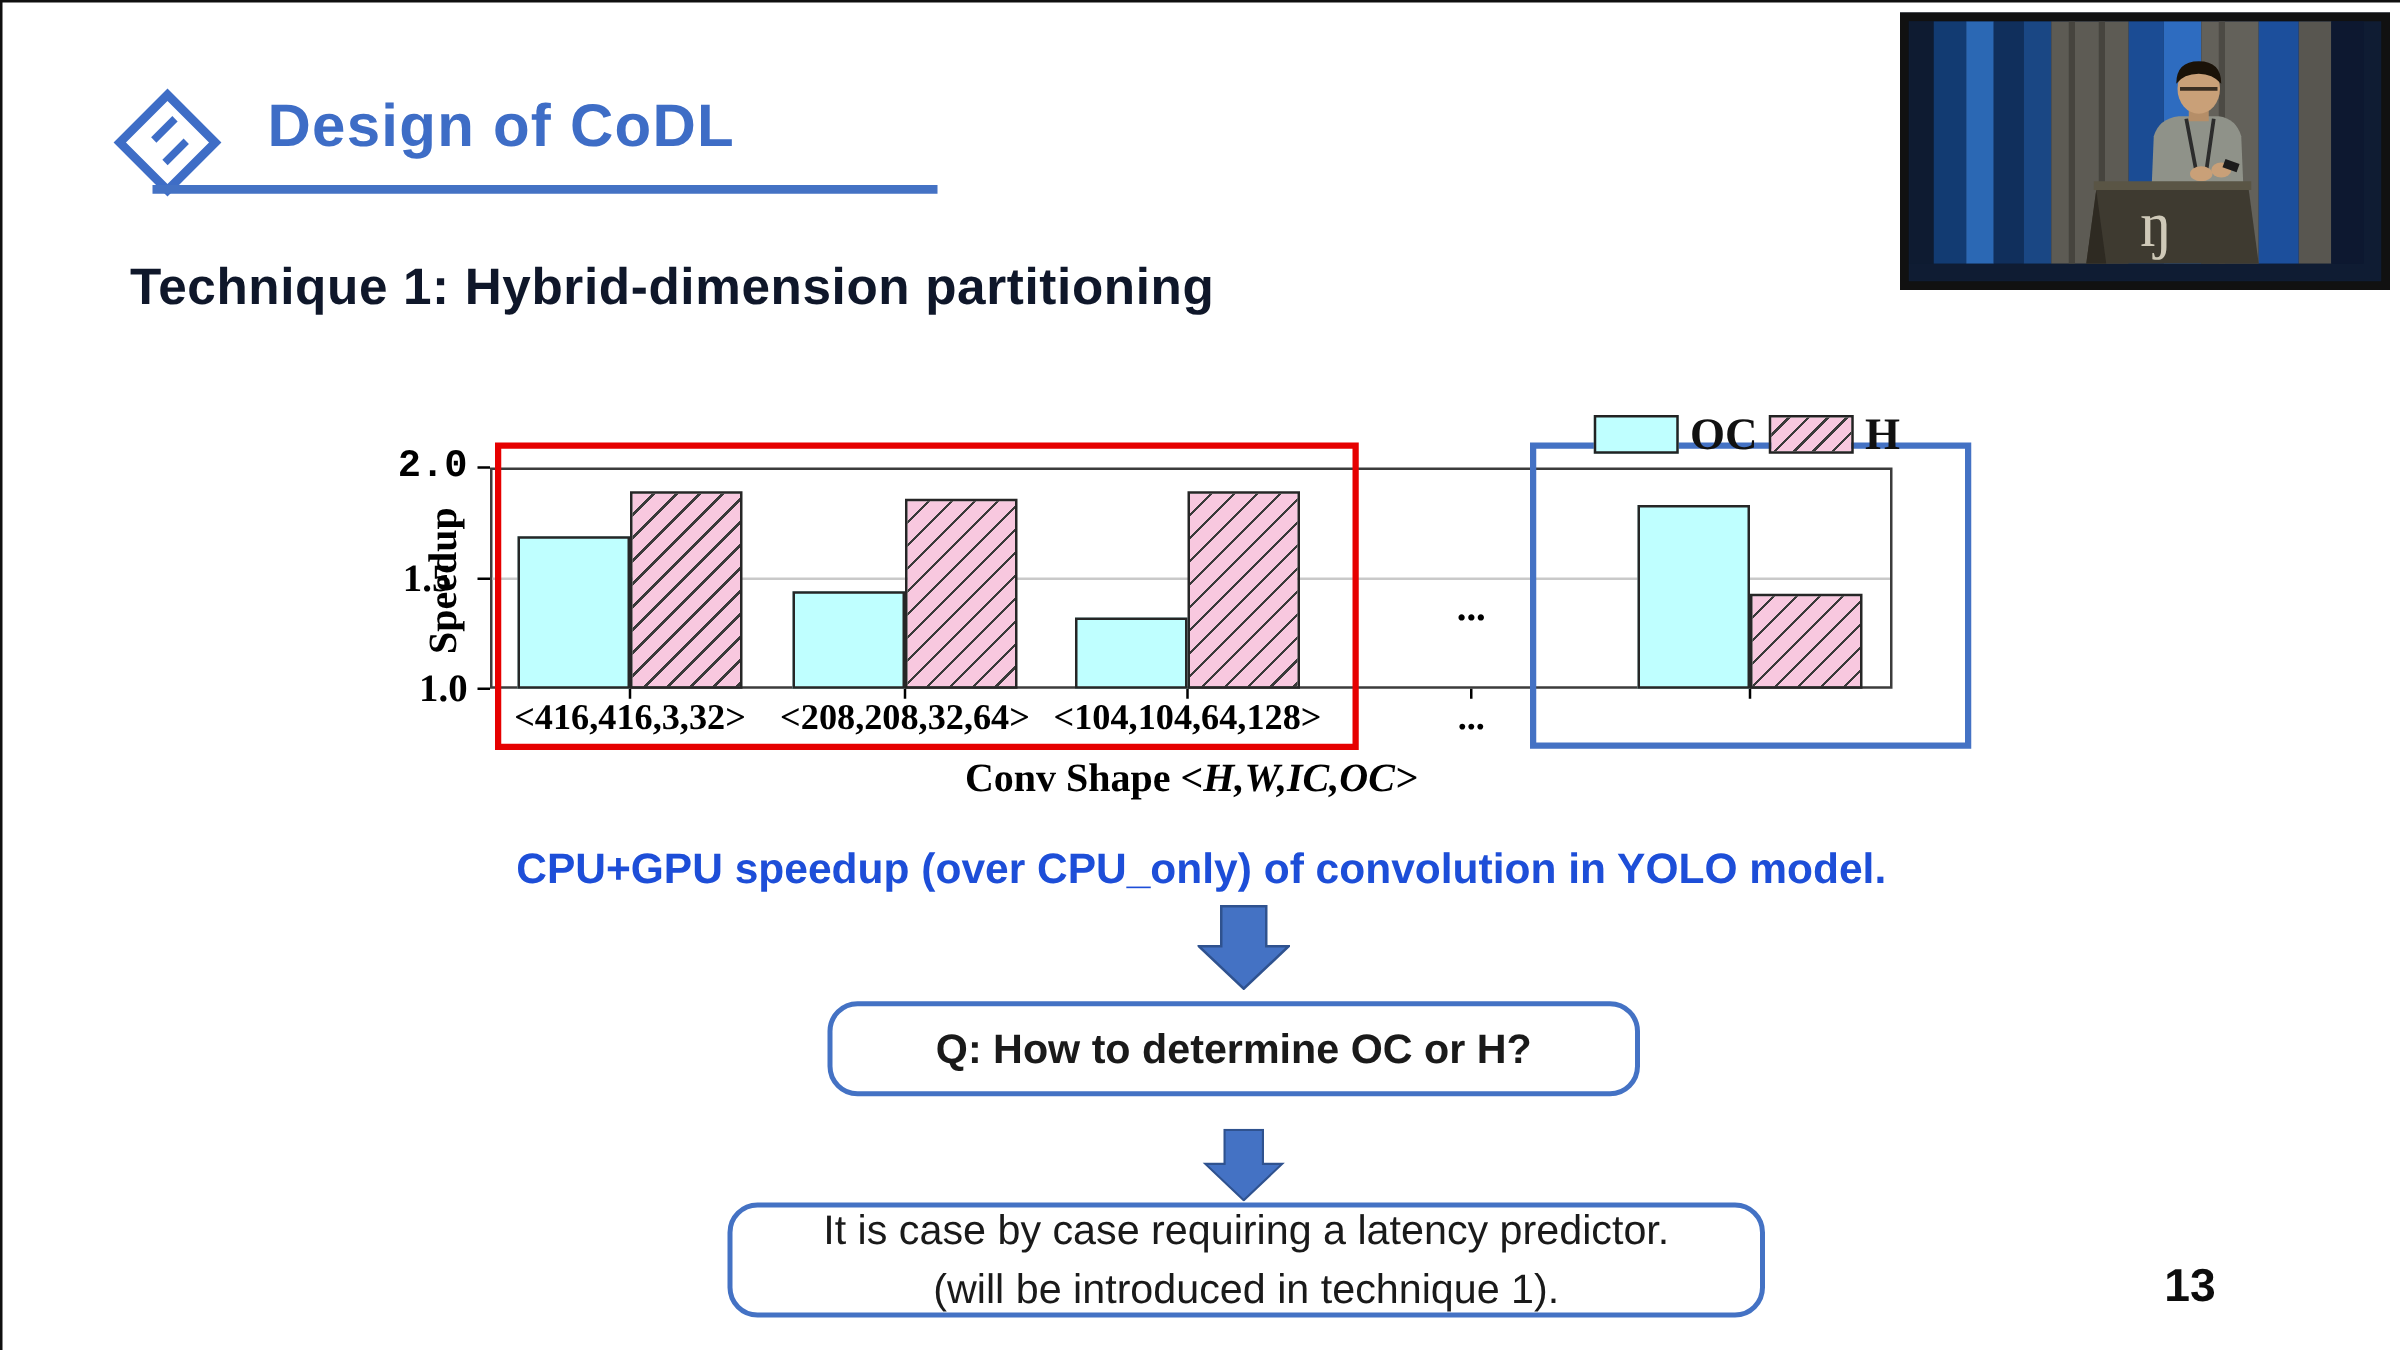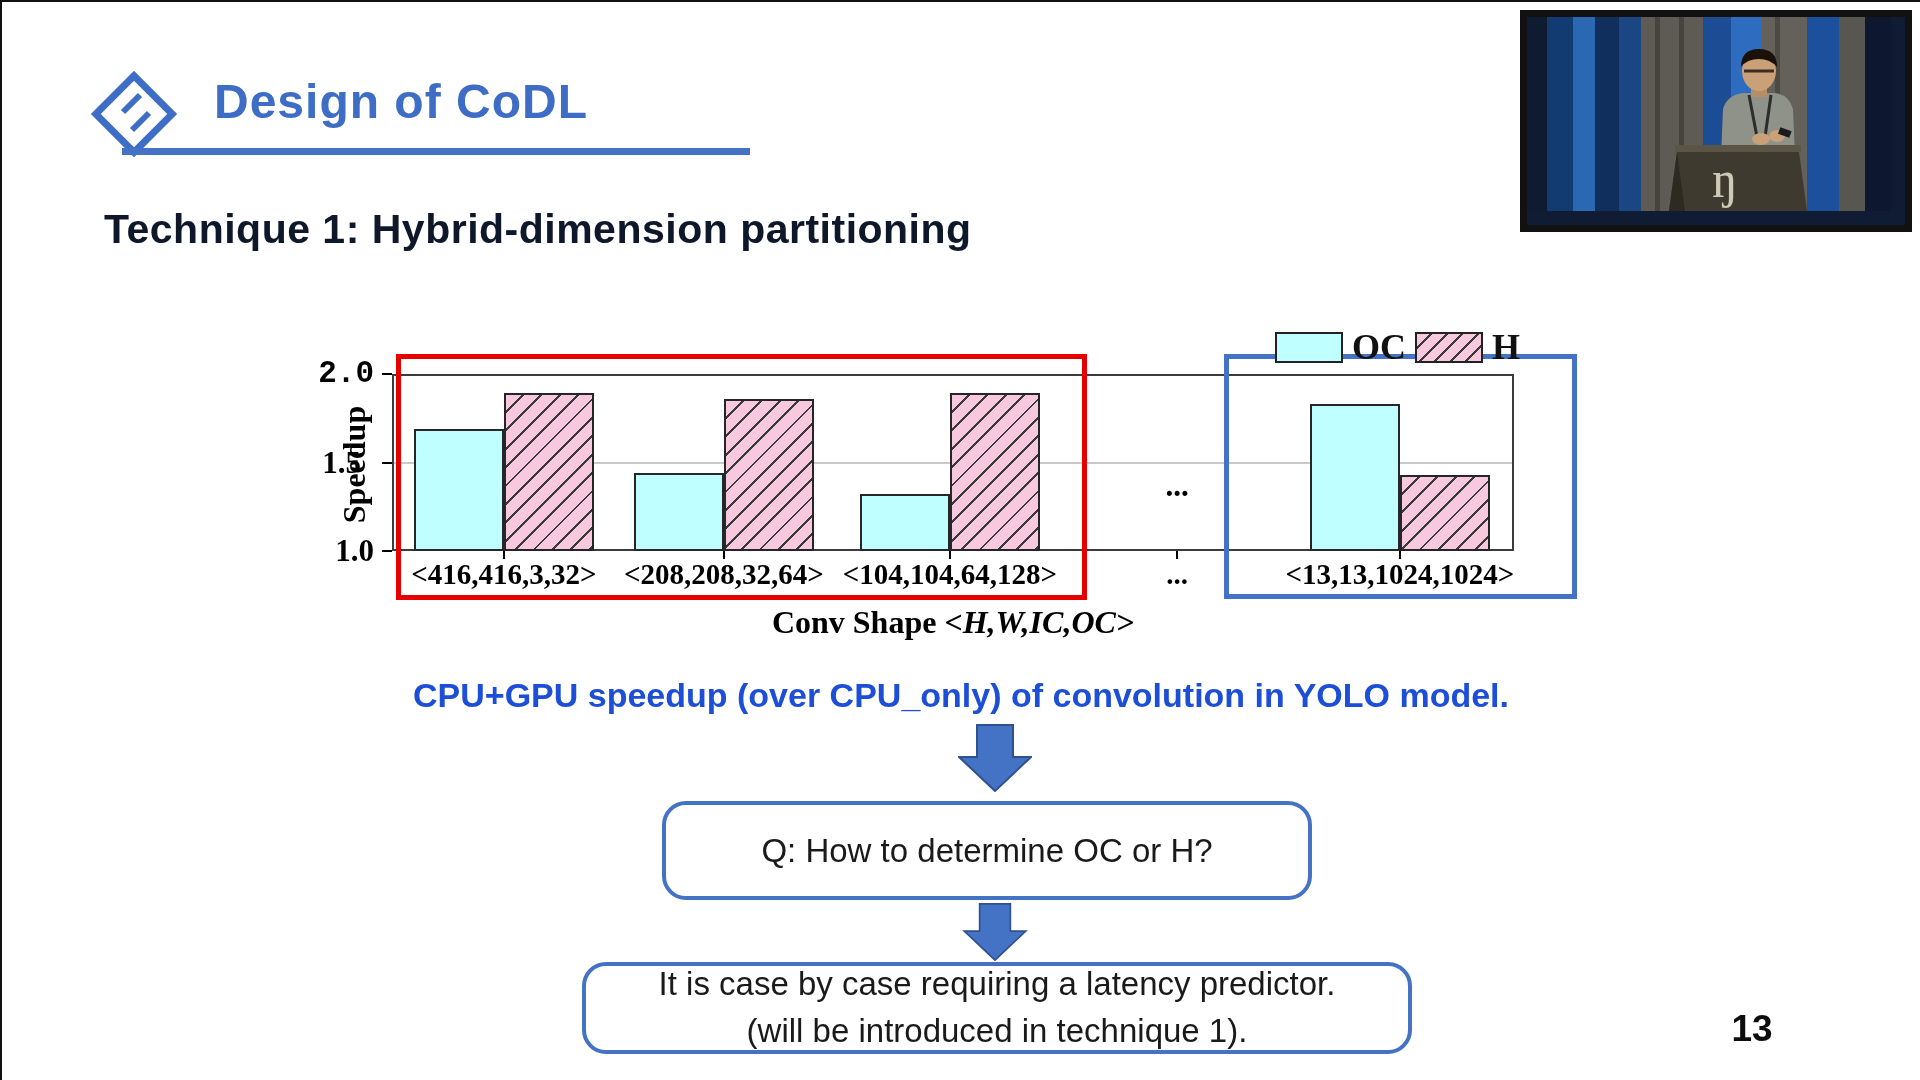--- a/index.html
+++ b/index.html
@@ -39,21 +39,21 @@
   .legend .swatch.h{background:repeating-linear-gradient(135deg,#F8C8DF 0px,#F8C8DF 9px,#3a3a3a 9px,#3a3a3a 11px);}
   .legend .lg-label{font-size:36px;font-family:"Liberation Serif",serif;font-weight:bold;}
   .hl-box{position:absolute;box-sizing:border-box;z-index:5;}
   .hl-red{left:394px;top:352px;width:691px;height:246px;border:5px solid #E60000;}
   .hl-blue{left:1222px;top:352px;width:353px;height:245px;border:5px solid #4472C4;}
 
   
   .caption{position:absolute;left:0;right:0;top:674px;text-align:center;font-size:34px;font-weight:bold;color:#1d4ed8;}
   .flow-arrow{position:absolute;}
   .flow-box{position:absolute;border:4px solid #4472C4;border-radius:24px;background:#fff;display:flex;flex-direction:column;align-items:center;justify-content:center;box-sizing:border-box;}
-  .q-box{left:660px;top:799px;width:650px;height:99px;}
+  .q-box{left:660px;top:799px;width:650px;height:76px;font-weight:bold;}
   .ans-box{left:580px;top:960px;width:830px;height:92px;line-height:1.42;}
   .flow-box .box-text{font-size:33px;color:#1a1a1a;text-align:center;}
   .page-number{position:absolute;left:1700px;top:1006px;width:100px;text-align:center;font-size:37px;font-weight:bold;color:#0d0d0d;}
 </style>
 </head>
 <body>
 
 <div class="slide">
 
   <svg class="header-icon" viewBox="0 0 90 92">
@@ -151,16 +151,15 @@
     <div class="xlabel serif" style="left: 552px; width: 340px;">&lt;208,208,32,64&gt;</div>
     <div class="bar bar-oc" style="left: 632px; top: 471.12px; height: 77.88px;"></div>
     <div class="bar bar-h" style="left: 722px; top: 396.78px; height: 152.22px;"></div>
     <div class="xtick-mark" style="left: 947px;"></div>
     <div class="xlabel serif" style="left: 778px; width: 340px;">&lt;104,104,64,128&gt;</div>
     <div class="bar bar-oc" style="left: 858px; top: 492.36px; height: 56.64px;"></div>
     <div class="bar bar-h" style="left: 948px; top: 391.47px; height: 157.53px;"></div>
     <div class="xtick-mark" style="left: 1174px;"></div>
     <div class="xlabel serif" style="left: 1005px; width: 340px;">...</div>
     <div class="xtick-mark" style="left: 1397px;"></div>
-    <div class="xlabel serif" style="left: 1228px; width: 340px;">&lt;13,13,1024,1024&gt;</div>
     <div class="bar bar-oc" style="left: 1308px; top: 402.09px; height: 146.91px;"></div>
     <div class="bar bar-h" style="left: 1398px; top: 472.89px; height: 76.11px;"></div>
   </div>
 
 </body></html>

